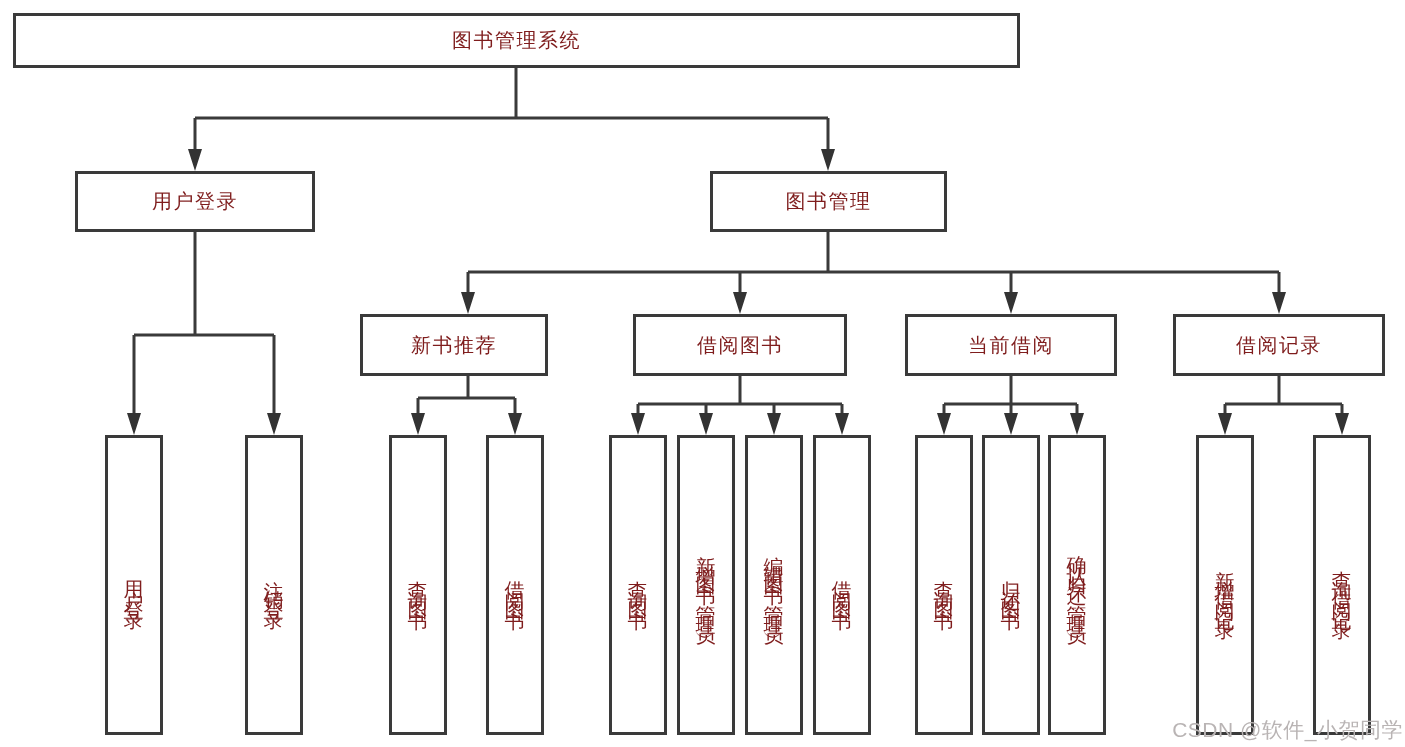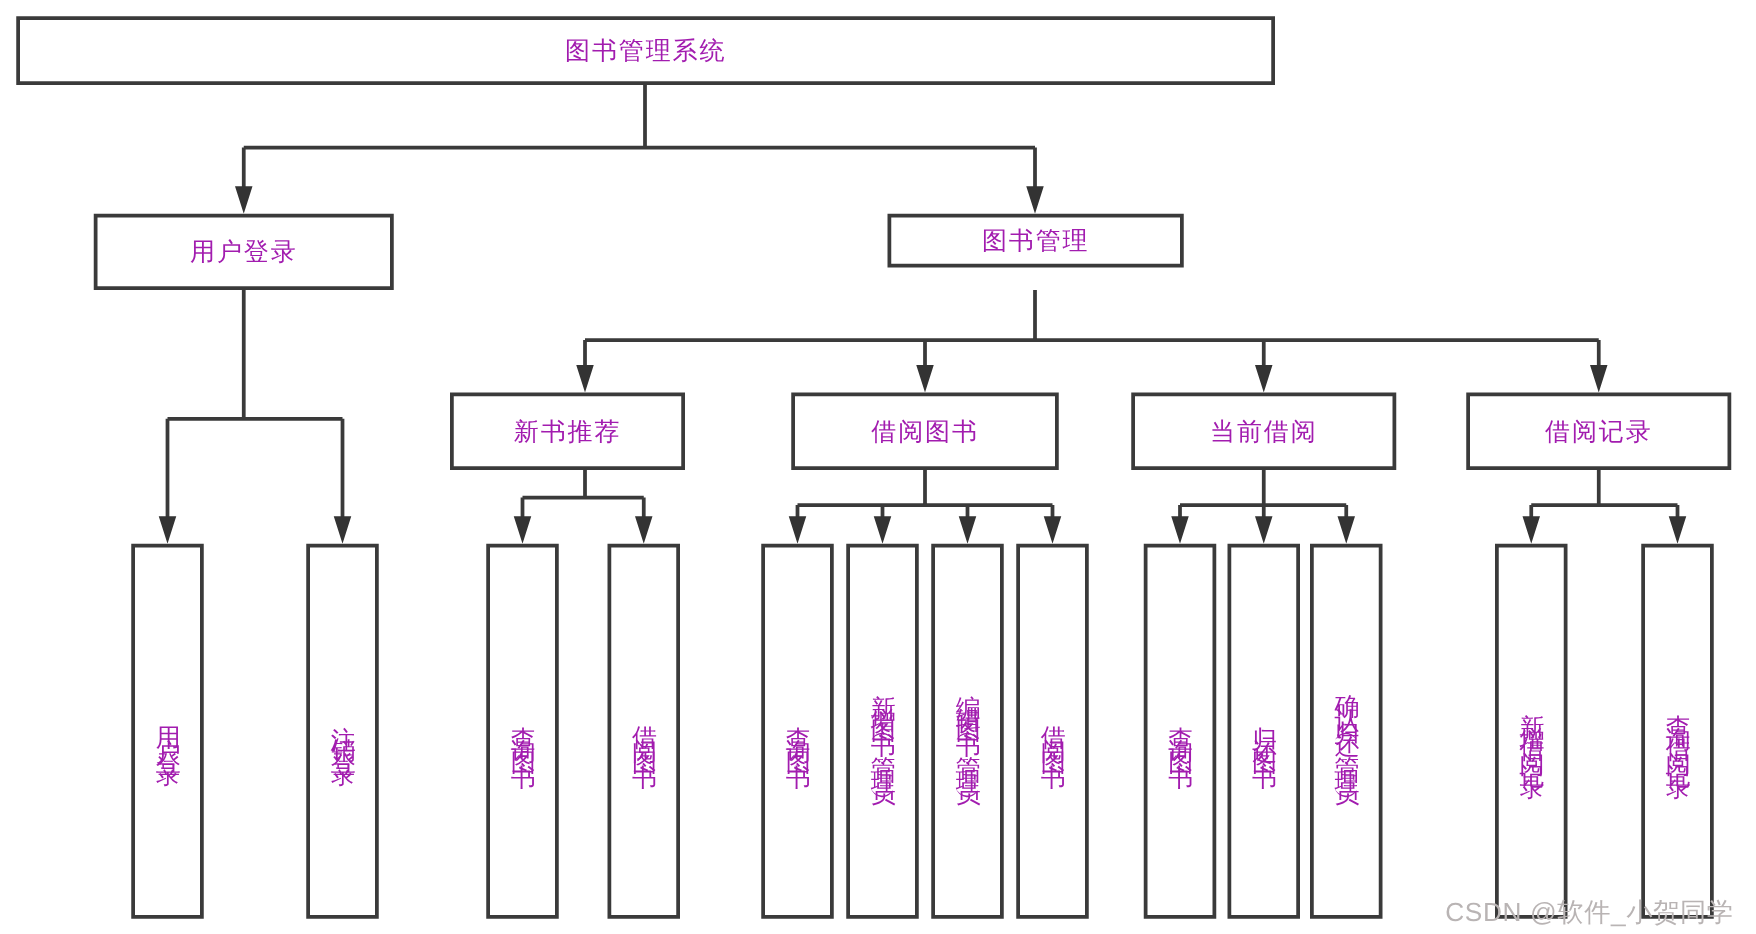--- a/index.html
+++ b/index.html
@@ -18,40 +18,40 @@
     z-index: 0;
   }
   .node {
     position: absolute;
     box-sizing: border-box;
     border: 3px solid #3a3a3a;
     background: #ffffff;
     display: flex;
     align-items: center;
     justify-content: center;
-    color: #a21caf;
+    color: #7f1d1d;
     z-index: 1;
   }
   .hlabel {
     font-size: 20px;
     letter-spacing: 1.5px;
     white-space: nowrap;
   }
   .vnode .vlabel {
     writing-mode: vertical-rl;
     text-orientation: mixed;
     font-size: 20px;
     letter-spacing: 10px;
     line-height: 1;
     white-space: nowrap;
   }
   .watermark {
     position: absolute;
     top: 716px;
-    right: 18px;
+    right: 2px;
     font-size: 21px;
     color: #b9b4b4;
     letter-spacing: 0.5px;
     z-index: 5;
     white-space: nowrap;
   }
 </style>
 </head>
 <body>
 
@@ -86,21 +86,21 @@
          M1335 413 L1349 413 L1342 435 Z"></path>
   </svg>
 
   <div class="node" style="left:13px; top:13px; width:1007px; height:55px;">
     <span class="hlabel">图书管理系统</span>
   </div>
 
   <div class="node" style="left:75px; top:171px; width:240px; height:61px;">
     <span class="hlabel">用户登录</span>
   </div>
-  <div class="node" style="left:710px; top:171px; width:237px; height:43px;">
+  <div class="node" style="left:710px; top:171px; width:237px; height:61px;">
     <span class="hlabel">图书管理</span>
   </div>
 
   <div class="node" style="left:360px; top:314px; width:188px; height:62px;">
     <span class="hlabel">新书推荐</span>
   </div>
   <div class="node" style="left:633px; top:314px; width:214px; height:62px;">
     <span class="hlabel">借阅图书</span>
   </div>
   <div class="node" style="left:1173px; top:314px; width:212px; height:62px;">

